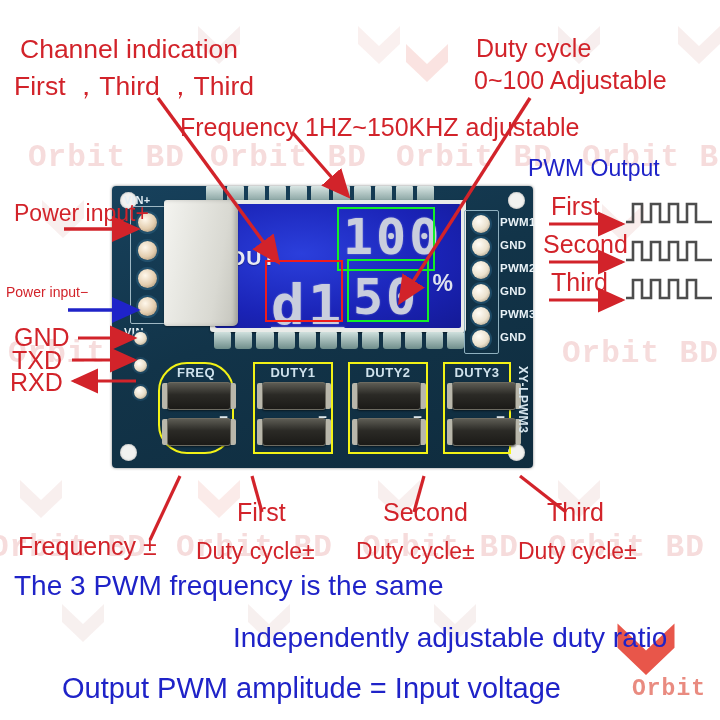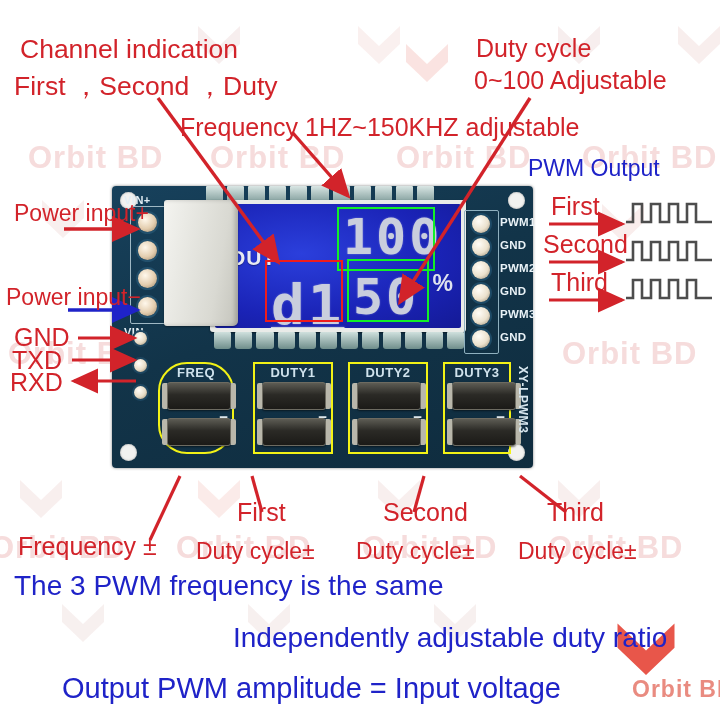--- a/index.html
+++ b/index.html
@@ -14,21 +14,21 @@
 
   
   .wm-layer{position:absolute;left:0;top:0;width:720px;height:720px;pointer-events:none;z-index:1;}
   .wm-text{
     position:absolute;
     color:#f6dcdc;
     font-size:31px;
     font-weight:bold;
     letter-spacing:1px;
     white-space:nowrap;
-    font-family:Liberation Sans, sans-serif;
+    font-family:Liberation Mono, monospace;
   }
   .wm-chev{
     position:absolute;
     width:46px;height:56px;
     opacity:.5;
   }
   .wm-chev svg{display:block;width:100%;height:100%;}
 
   
   #board{
@@ -158,21 +158,21 @@
   .board-side-text{
     position:absolute;right:3px;top:180px;
     color:#d9e8f0;font-size:12px;font-weight:bold;letter-spacing:.6px;
     writing-mode:vertical-rl;
   }
 
   
   .ann{position:absolute;z-index:20;white-space:nowrap;}
   .red{color:#d2232a;}
   .blue{color:#1f23c8;}
-  .f26{font-size:25px;} .f24{font-size:23px;} .f22{font-size:23px;} .f27{font-size:26.5px;}
+  .f26{font-size:25px;} .f24{font-size:23px;} .f22{font-size:14px;} .f27{font-size:26.5px;}
   svg.ov{position:absolute;left:0;top:0;width:720px;height:720px;z-index:15;pointer-events:none;}
   .wave{position:absolute;z-index:22;}
 </style>
 </head>
 <body>
 
 <div id="stage">
 
   <div class="wm-layer">
     <div class="wm-chev" style="left:196px;top:22px;">
@@ -429,21 +429,21 @@
       <polyline points="0,22 7,22 7,4 16,4 16,22 25,22 25,4 34,4 34,22 43,22 43,4 52,4 52,22 61,22 61,4 70,4 70,22 86,22" fill="none" stroke="#4d4d4d" stroke-width="2.6"></polyline>
     </svg>
   </div>
   <div class="wave" style="left:626px;top:276px;width:86px;height:26px;">
     <svg viewBox="0 0 86 26" preserveAspectRatio="none">
       <polyline points="0,22 7,22 7,4 16,4 16,22 25,22 25,4 34,4 34,22 43,22 43,4 52,4 52,22 61,22 61,4 70,4 70,22 86,22" fill="none" stroke="#4d4d4d" stroke-width="2.6"></polyline>
     </svg>
   </div>
 
   <div class="ann red f27" style="left:20px;top:34px;">Channel indication</div>
-  <div class="ann red f27" style="left:14px;top:68px;">First ，Second ，Duty</div>
+  <div class="ann red f27" style="left:14px;top:68px;">First ，Third ，Third</div>
   <div class="ann red f26" style="left:180px;top:113px;">Frequency 1HZ~150KHZ  adjustable</div>
 
   <div class="ann red f26" style="left:476px;top:34px;">Duty cycle</div>
   <div class="ann red f26" style="left:474px;top:66px;">0~100 Adjustable</div>
 
   <div class="ann blue f24" style="left:528px;top:155px;">PWM Output</div>
 
   <div class="ann red f24" style="left:14px;top:200px;">Power input+</div>
   <div class="ann red f22" style="left:6px;top:284px;">Power input−</div>
 

